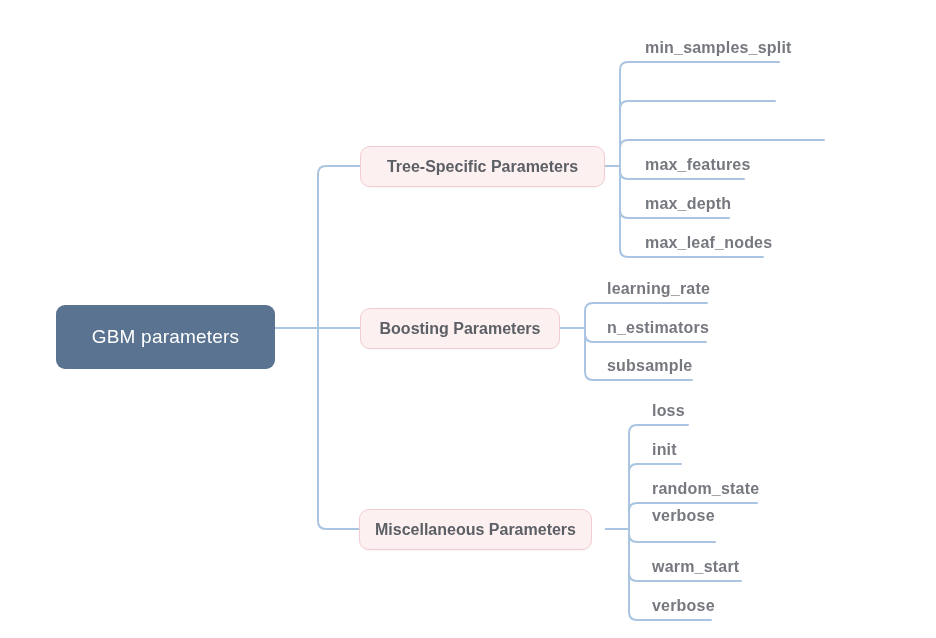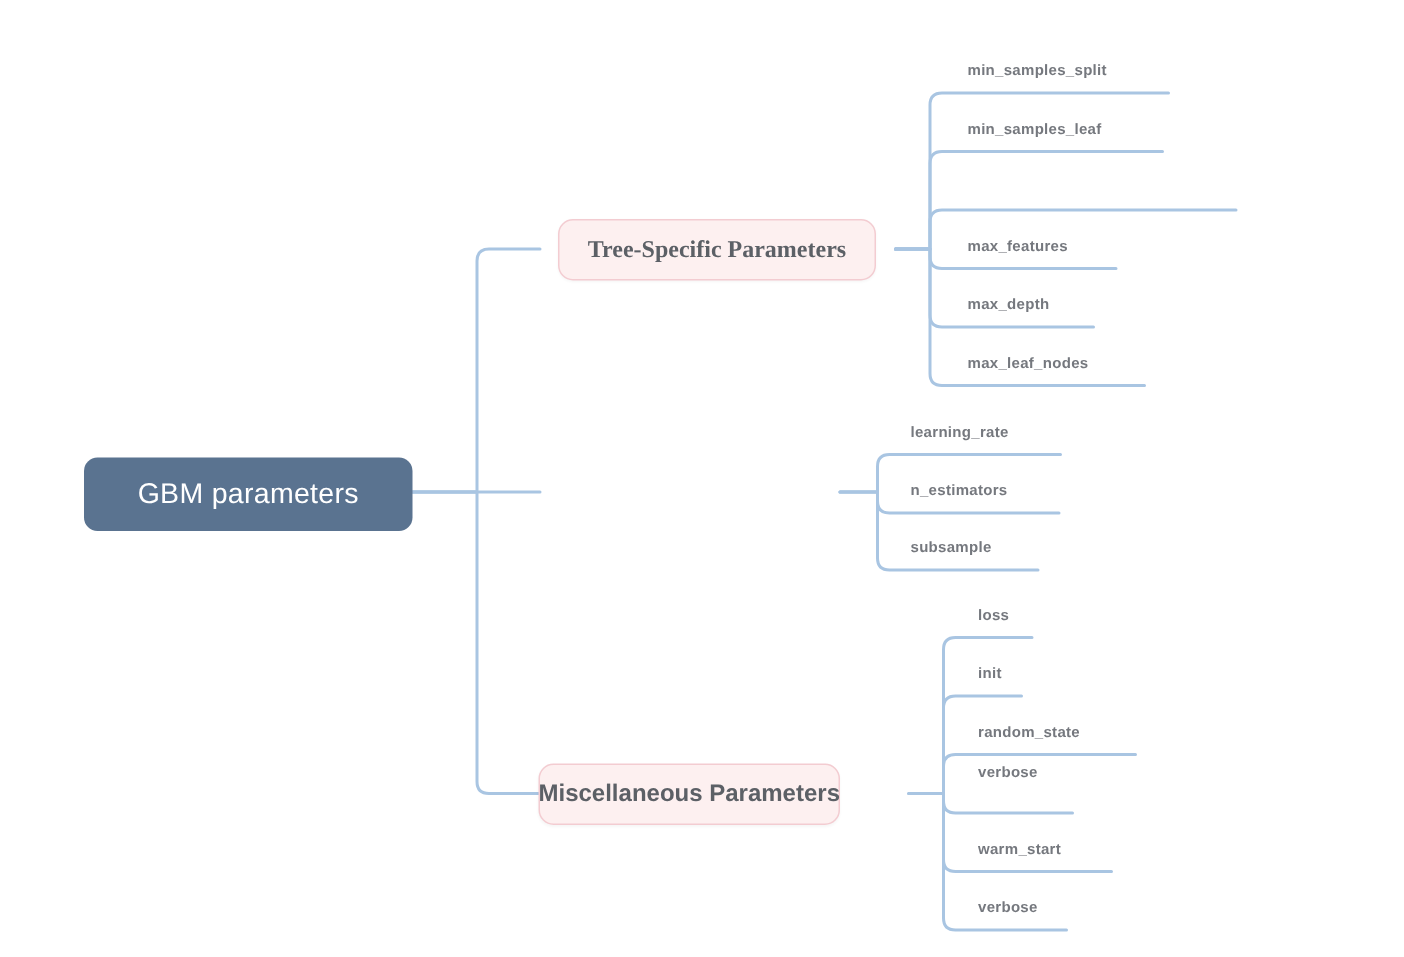--- a/index.html
+++ b/index.html
@@ -34,46 +34,46 @@
     display: flex;
     align-items: center;
     justify-content: center;
     box-sizing: border-box;
     white-space: nowrap;
   }
   .root-node {
     left: 56px;
     top: 305px;
     width: 219px;
-    height: 49px;
+    height: 64px;
     background: #5a7390;
     border-radius: 9px;
     color: #ffffff;
     font-size: 19px;
     font-weight: 400;
     letter-spacing: 0.2px;
   }
   .branch-node {
     height: 41px;
     background: #fdf0f0;
     border: 1.5px solid #f3ccd1;
     border-radius: 10px;
     color: #5c6066;
     font-size: 16px;
     font-weight: 700;
     box-shadow: 0 1px 2px rgba(0,0,0,0.04);
   }
-  .branch-tree { left: 372px; top: 146px; width: 212px; font-family: Liberation Serif, serif; }
+  .branch-tree { left: 360px; top: 146px; width: 245px; }
   .branch-boost { left: 360px; top: 308px; width: 200px; }
-  .branch-misc { left: 359px; top: 509px; width: 201px; }
+  .branch-misc { left: 359px; top: 509px; width: 233px; }
   .leaf {
     position: absolute;
     height: 20px;
     line-height: 20px;
-    font-size: 10px;
+    font-size: 16px;
     font-weight: 700;
     color: #75787e;
     letter-spacing: 0.2px;
     white-space: nowrap;
   }
   .col-tree  { left: 645px; }
   .col-boost { left: 607px; text-align: center; }
   .col-misc  { left: 652px; }
 </style>
 </head>
@@ -106,24 +106,24 @@
       <path d="M606 529 H629 V511 Q629 503 637 503 H757"></path>
       <path d="M606 529 H629 V534 Q629 542 637 542 H715"></path>
       <path d="M606 529 H629 V573 Q629 581 637 581 H741"></path>
       <path d="M606 529 H629 V612 Q629 620 637 620 H711"></path>
     </g>
   </svg>
 
   <div class="node root-node">GBM parameters</div>
 
   <div class="node branch-node branch-tree">Tree-Specific Parameters</div>
+  <div class="node branch-node branch-boost">Boosting Parameters</div>
   <div class="node branch-node branch-misc">Miscellaneous Parameters</div>
 
   <div class="leaf col-tree" style="top:38px">min_samples_split</div>
-  <div class="leaf col-tree" style="top:77px">min_samples_leaf</div>
   <div class="leaf col-tree" style="top:155px">max_features</div>
   <div class="leaf col-tree" style="top:194px">max_depth</div>
   <div class="leaf col-tree" style="top:233px">max_leaf_nodes</div>
 
   <div class="leaf col-boost" style="top:279px">learning_rate</div>
   <div class="leaf col-boost" style="top:318px">n_estimators</div>
   <div class="leaf col-boost" style="top:356px">subsample</div>
 
   <div class="leaf col-misc" style="top:401px">loss</div>
   <div class="leaf col-misc" style="top:440px">init</div>

